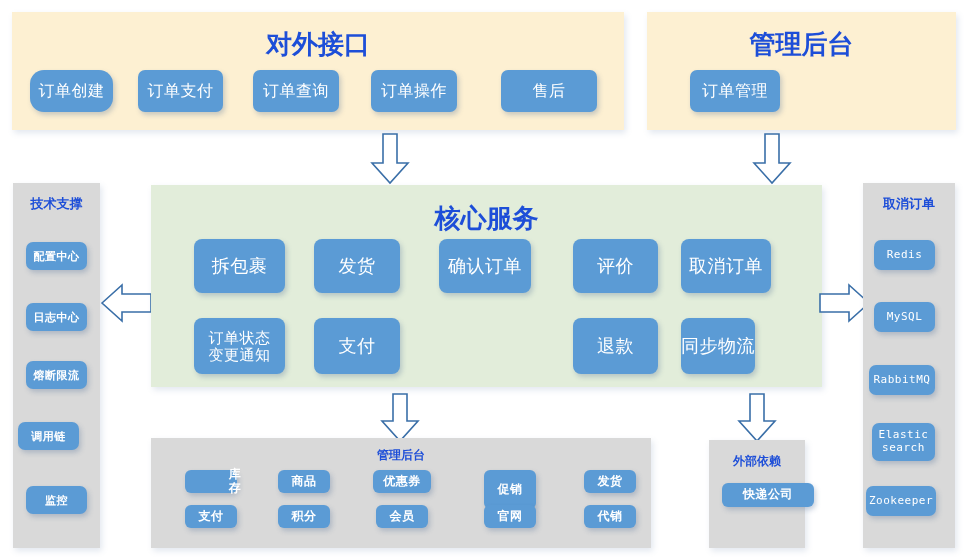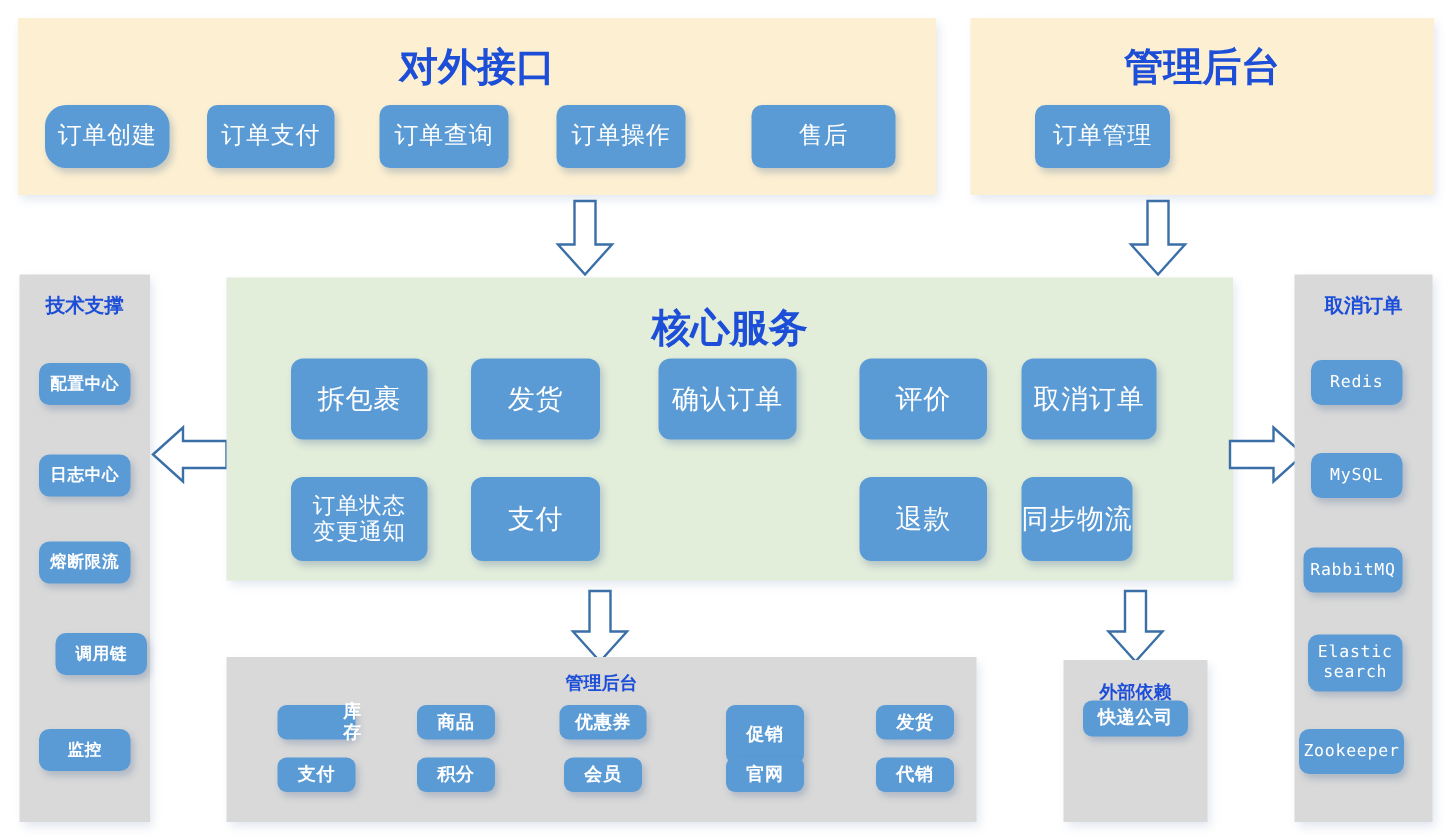--- a/index.html
+++ b/index.html
@@ -92,21 +92,21 @@
       <polygon points="13,1 27,1 27,30 38,30 20,50 2,30 13,30"></polygon>
     </svg>
   </div>
 
   <div class="panel panel-gray" style="left:13px;top:183px;width:87px;height:365px;">
     <div class="panel-title title-sm" style="top:12px;">技术支撑</div>
   </div>
   <div class="chip chip-side" style="left:26px;top:242px;width:61px;height:28px;">配置中心</div>
   <div class="chip chip-side" style="left:26px;top:303px;width:61px;height:28px;">日志中心</div>
   <div class="chip chip-side" style="left:26px;top:361px;width:61px;height:28px;">熔断限流</div>
-  <div class="chip chip-side" style="left:37px;top:422px;width:61px;height:28px;">调用链</div>
+  <div class="chip chip-side" style="left:18px;top:422px;width:61px;height:28px;">调用链</div>
   <div class="chip chip-side" style="left:26px;top:486px;width:61px;height:28px;">监控</div>
 
   <div class="arrow" style="left:101px;top:281px;width:52px;height:44px;">
     <svg width="52" height="44" viewBox="0 0 52 44">
       <polygon points="1,22 21,4 21,13 50,13 50,31 21,31 21,40"></polygon>
     </svg>
   </div>
 
   <div class="panel panel-green" style="left:151px;top:185px;width:671px;height:202px;">
     <div class="panel-title title-lg" style="top:16px;">核心服务</div>
@@ -164,15 +164,15 @@
 
   <div class="chip chip-dep" style="left:185px;top:505px;width:52px;height:23px;">支付</div>
   <div class="chip chip-dep" style="left:278px;top:505px;width:52px;height:23px;">积分</div>
   <div class="chip chip-dep" style="left:376px;top:505px;width:52px;height:23px;">会员</div>
   <div class="chip chip-dep" style="left:484px;top:505px;width:52px;height:23px;">官网</div>
   <div class="chip chip-dep" style="left:584px;top:505px;width:52px;height:23px;">代销</div>
 
   <div class="panel panel-gray" style="left:709px;top:440px;width:96px;height:108px;">
     <div class="panel-title title-xs" style="top:13px;">外部依赖</div>
   </div>
-  <div class="chip chip-dep" style="left:722px;top:467px;width:70px;height:24px;">快递公司</div>
+  <div class="chip chip-dep" style="left:722px;top:483px;width:92px;height:24px;">快递公司</div>
 
 </div>
 
 </body></html>

